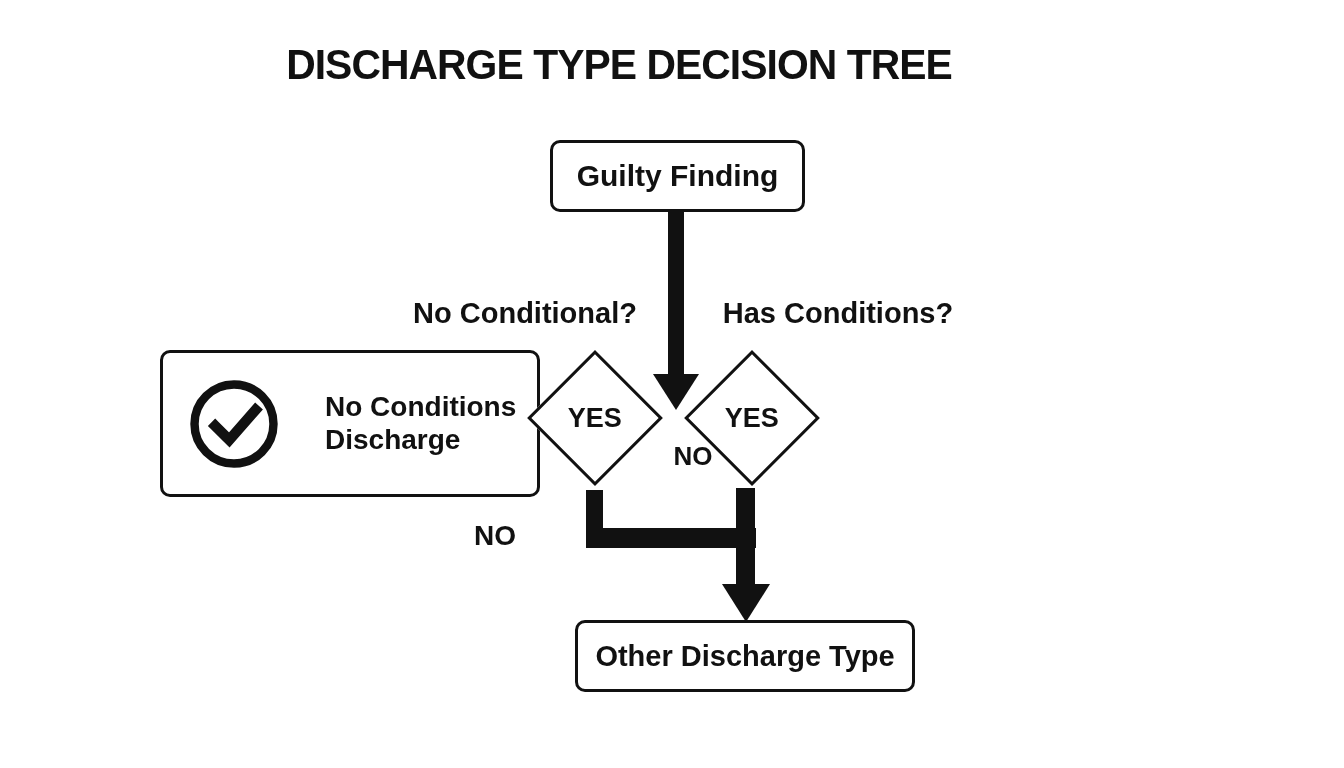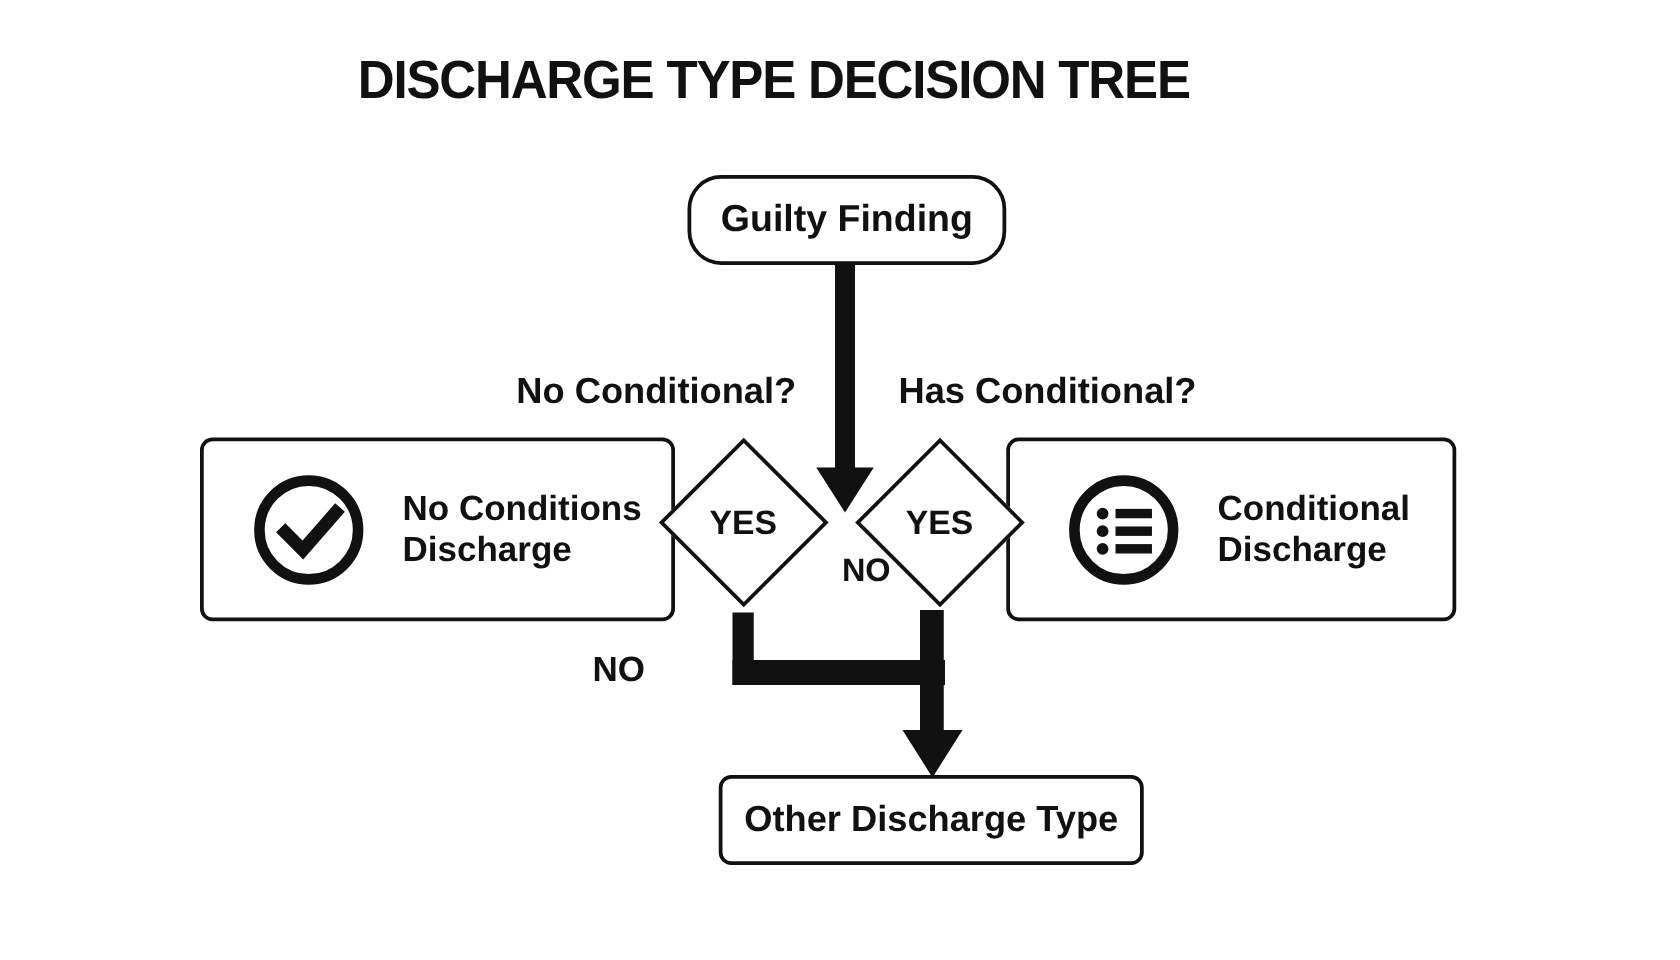--- a/index.html
+++ b/index.html
@@ -33,29 +33,29 @@
     background: #ffffff;
     border: 3px solid #111111;
     border-radius: 10px;
     display: flex;
     align-items: center;
     justify-content: center;
     z-index: 2;
   }
   .root-box {
     left: 550px; top: 140px; width: 255px; height: 72px;
-    font-size: 30px; font-weight: bold; border-radius: 27px;
+    font-size: 30px; font-weight: bold;
   }
   .bottom-box {
     left: 575px; top: 620px; width: 340px; height: 72px;
     font-size: 29px; font-weight: bold;
   }
   .result-box {
-    justify-content: flex-end;
-    width: 380px; height: 147px;
+    justify-content: flex-start;
+    width: 380px; height: 147px; gap: 16px;
   }
   .left-result { left: 160px; top: 350px; padding-left: 24px; }
   .right-result { left: 805px; top: 350px; width: 360px; padding-left: 44px; }
   .result-icon { width: 94px; height: 94px; flex: 0 0 auto; }
   .result-label {
     margin-left: 28px;
     font-size: 28px;
     font-weight: bold;
     line-height: 1.15;
     max-width: 215px;
@@ -138,21 +138,21 @@
   <h1 class="title">DISCHARGE TYPE DECISION TREE</h1>
 
   <div class="box root-box">
     <span>Guilty Finding</span>
   </div>
 
   <div class="shaft main-shaft"></div>
   <div class="main-head"></div>
 
   <div class="question left-question">No Conditional?</div>
-  <div class="question right-question">Has Conditional?</div>
+  <div class="question right-question">Has Conditions?</div>
 
   <div class="shaft elbow-v-left"></div>
   <div class="shaft elbow-h"></div>
   <div class="shaft elbow-v-right"></div>
   <div class="elbow-head"></div>
 
   <div class="diamond left-diamond">
     <span class="diamond-label">YES</span>
   </div>
   <div class="diamond right-diamond">
@@ -165,32 +165,18 @@
   <div class="box result-box left-result">
     <span class="result-icon">
       <svg viewBox="0 0 100 100" width="94" height="94" aria-hidden="true">
         <circle cx="50" cy="50" r="42" fill="none" stroke="#111111" stroke-width="9"></circle>
         <path d="M30 52 L45 67 L73 35" fill="none" stroke="#111111" stroke-width="11" stroke-linecap="square"></path>
       </svg>
     </span>
     <span class="result-label">No Conditions Discharge</span>
   </div>
 
-  <div class="box result-box right-result">
-    <span class="result-icon">
-      <svg viewBox="0 0 100 100" width="94" height="94" aria-hidden="true">
-        <circle cx="50" cy="50" r="42" fill="none" stroke="#111111" stroke-width="9"></circle>
-        <circle cx="32" cy="36" r="5" fill="#111111"></circle>
-        <rect x="43" y="32" width="31" height="8" fill="#111111"></rect>
-        <circle cx="32" cy="51" r="5" fill="#111111"></circle>
-        <rect x="43" y="47" width="31" height="8" fill="#111111"></rect>
-        <circle cx="32" cy="66" r="5" fill="#111111"></circle>
-        <rect x="43" y="62" width="31" height="8" fill="#111111"></rect>
-      </svg>
-    </span>
-    <span class="result-label">Conditional Discharge</span>
-  </div>
 
   <div class="box bottom-box">
     <span>Other Discharge Type</span>
   </div>
 
 </div>
 
 </body></html>

